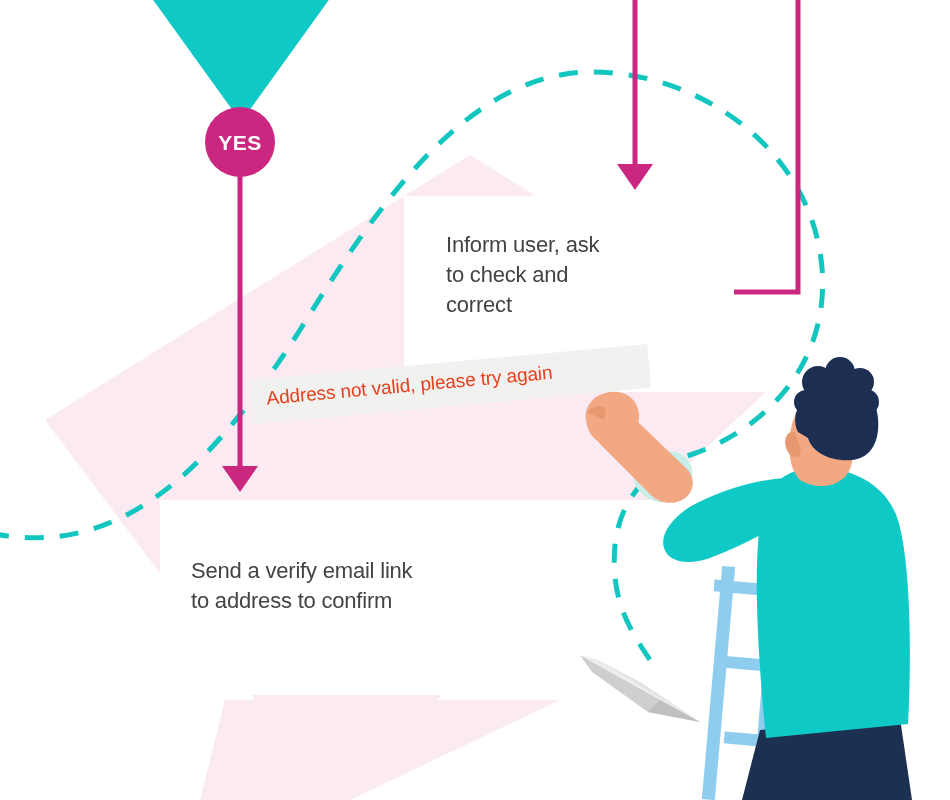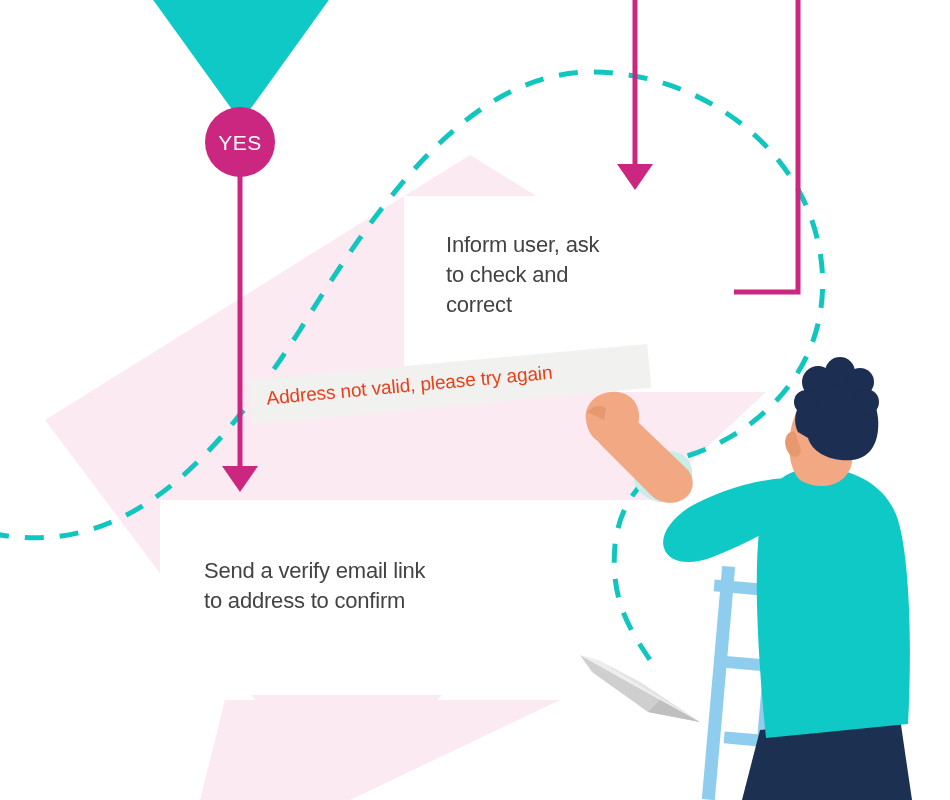--- a/index.html
+++ b/index.html
@@ -30,31 +30,31 @@
   .card-text{
     position:absolute;
     z-index:5;
     color:#434343;
     font-size:22px;
     line-height:1.36;
     letter-spacing:-0.2px;
     white-space:pre-line;
   }
   #inform-text{ left:446px; top:230px; width:290px; }
-  #send-text  { left:204px; top:556px; width:420px; }
+  #send-text  { left:191px; top:556px; width:420px; }
 
   #yes-label{
     position:absolute;
     z-index:6;
     left:205px; top:108px;
     width:70px; height:70px;
     display:flex; align-items:center; justify-content:center;
     color:#ffffff;
     font-size:21px;
-    font-weight:normal;
+    font-weight:bold;
     letter-spacing:0.5px;
   }
 
   #error-banner{
     position:absolute;
     z-index:6;
     left:250px; top:362px;
     width:400px; height:44px;
     background:#f1f1ef;
     transform:rotate(-5.2deg);

